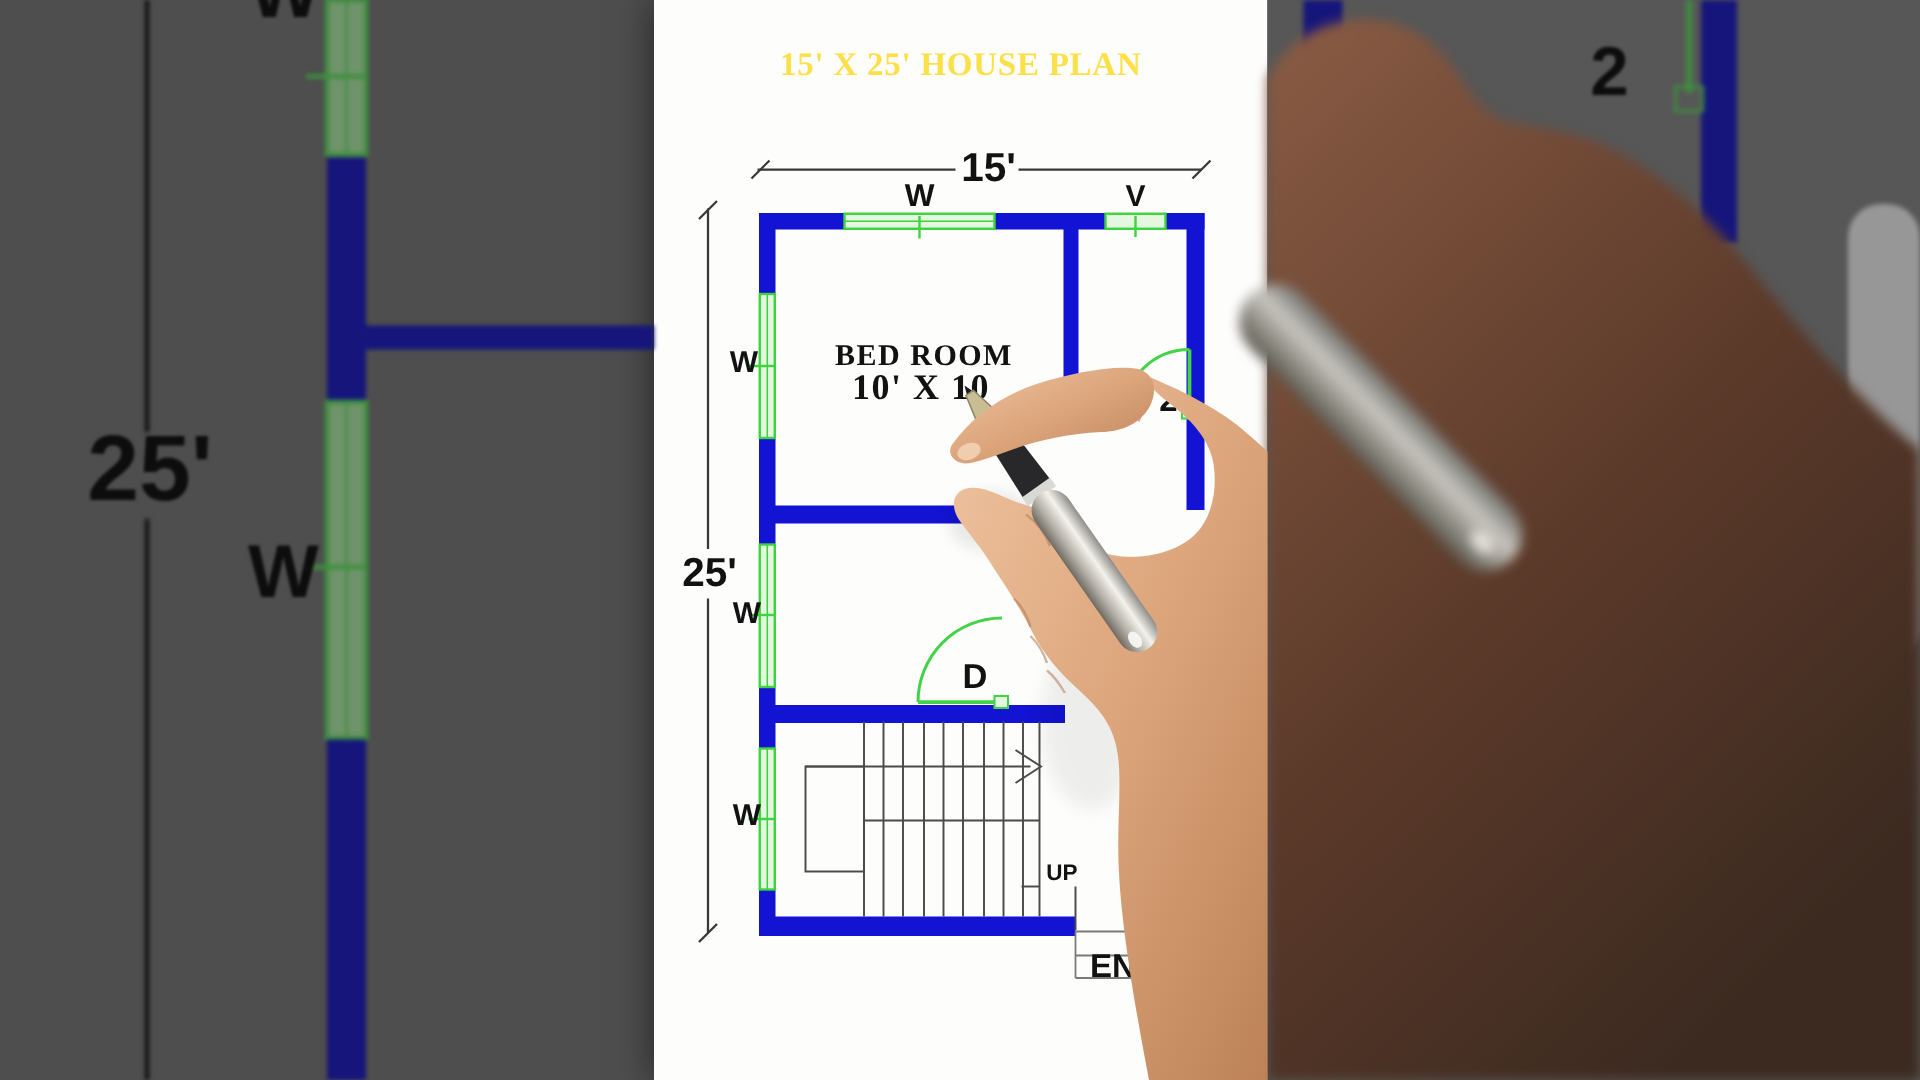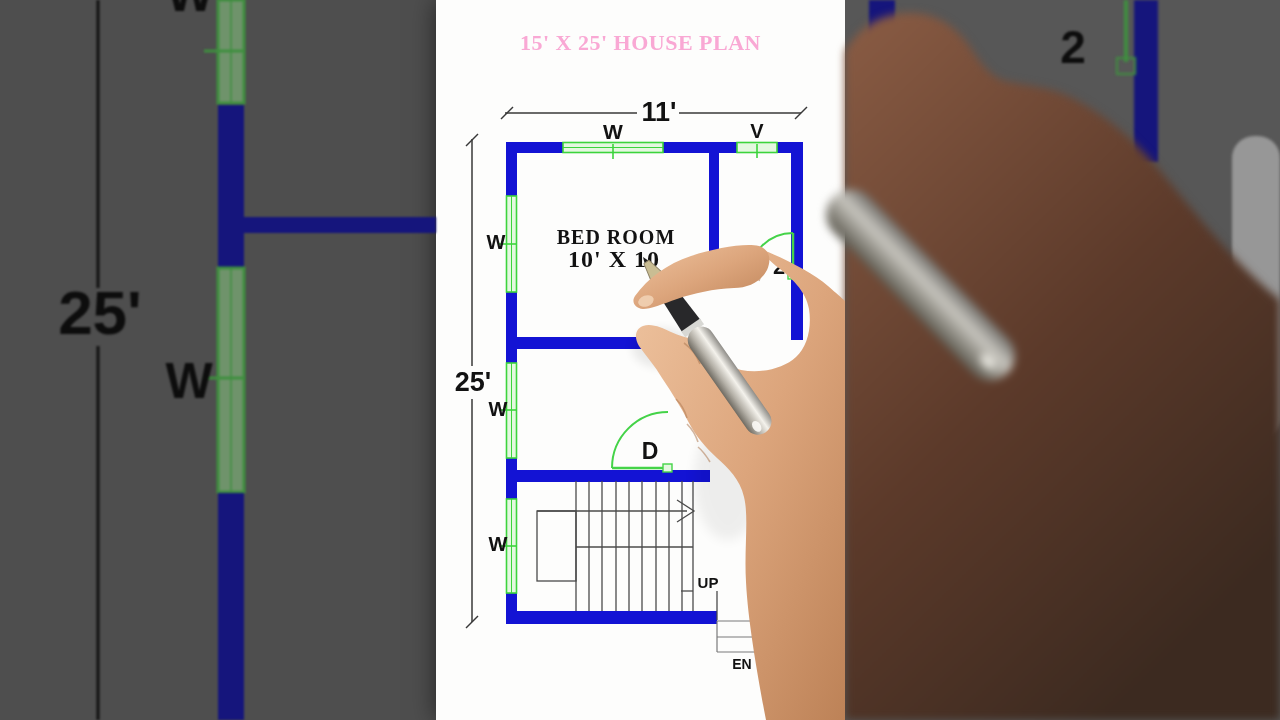--- a/index.html
+++ b/index.html
@@ -9,21 +9,21 @@
   #panel-left{left:0;width:436px;background:#4e4e4e;}
   #panel-center{left:436px;width:409px;background:#fdfdfc;
                 box-shadow:0 0 24px rgba(0,0,0,.55);}
   #panel-right{left:845px;width:435px;background:#575757;}
   svg.layer{position:absolute;left:0;top:0;}
   .lbl{position:absolute;transform:translate(-50%,-50%);white-space:nowrap;
        color:#121212;font-weight:bold;line-height:1;z-index:5;}
   .serif{font-family:"Liberation Serif",serif;}
   .title-line{position:absolute;left:436px;width:409px;text-align:center;
               font-family:"Liberation Serif",serif;font-weight:bold;
-              color:#f9a8d4;letter-spacing:.5px;z-index:5;}
+              color:#fde047;letter-spacing:.5px;z-index:5;}
   .bg-lbl{color:#0d0d0d;filter:blur(1px);}
   #hand-layer{z-index:8;}
 </style>
 </head>
 <body>
 
 <div id="stage">
 
   <div id="panel-left" class="panel"></div>
   <div id="panel-center" class="panel"></div>
@@ -160,36 +160,36 @@
         <line x1="472" y1="139" x2="472" y2="366"></line>
         <line x1="472" y1="399" x2="472" y2="622"></line>
         <line x1="466" y1="146" x2="478" y2="134"></line>
         <line x1="466" y1="628" x2="478" y2="616"></line>
       </g>
     </g>
   </svg>
 
   <div class="title-line" style="top:30px;font-size:22px;">15' X 25' HOUSE PLAN</div>
 
-  <div class="lbl" style="left:659px;top:112px;font-size:27px;">11'</div>
+  <div class="lbl" style="left:659px;top:112px;font-size:27px;">15'</div>
   <div class="lbl" style="left:473px;top:382px;font-size:27px;">25'</div>
 
   <div class="lbl" style="left:613px;top:131px;font-size:21px;">W</div>
   <div class="lbl" style="left:757px;top:131px;font-size:20px;">V</div>
   <div class="lbl" style="left:496px;top:242px;font-size:20px;">W</div>
   <div class="lbl" style="left:498px;top:409px;font-size:20px;">W</div>
   <div class="lbl" style="left:498px;top:544px;font-size:20px;">W</div>
 
   <div class="lbl serif" style="left:616px;top:237px;font-size:20px;letter-spacing:1px;">BED ROOM</div>
   <div class="lbl serif" style="left:614px;top:259px;font-size:24px;letter-spacing:1px;">10' X 10</div>
 
   <div class="lbl" style="left:650px;top:451px;font-size:23px;">D</div>
   <div class="lbl" style="left:779px;top:267px;font-size:22px;">2</div>
   <div class="lbl" style="left:708px;top:582px;font-size:15px;">UP</div>
-  <div class="lbl" style="left:742px;top:664px;font-size:14px;">EN</div>
+  <div class="lbl" style="left:742px;top:644px;font-size:22px;">EN</div>
 
   <div class="lbl bg-lbl" style="left:100px;top:313px;font-size:62px;">25'</div>
   <div class="lbl bg-lbl" style="left:189px;top:381px;font-size:50px;">W</div>
   <div class="lbl bg-lbl" style="left:190px;top:-6px;font-size:50px;">W</div>
   <div class="lbl bg-lbl" style="left:1073px;top:47px;font-size:46px;">2</div>
 
   <svg id="hand-layer" class="layer" width="1280" height="720" viewBox="0 0 1280 720">
 
     <g style="filter:blur(4px)">
       <path d="M 845,52 C 858,28 880,13 910,13 C 938,13 958,28 972,50

